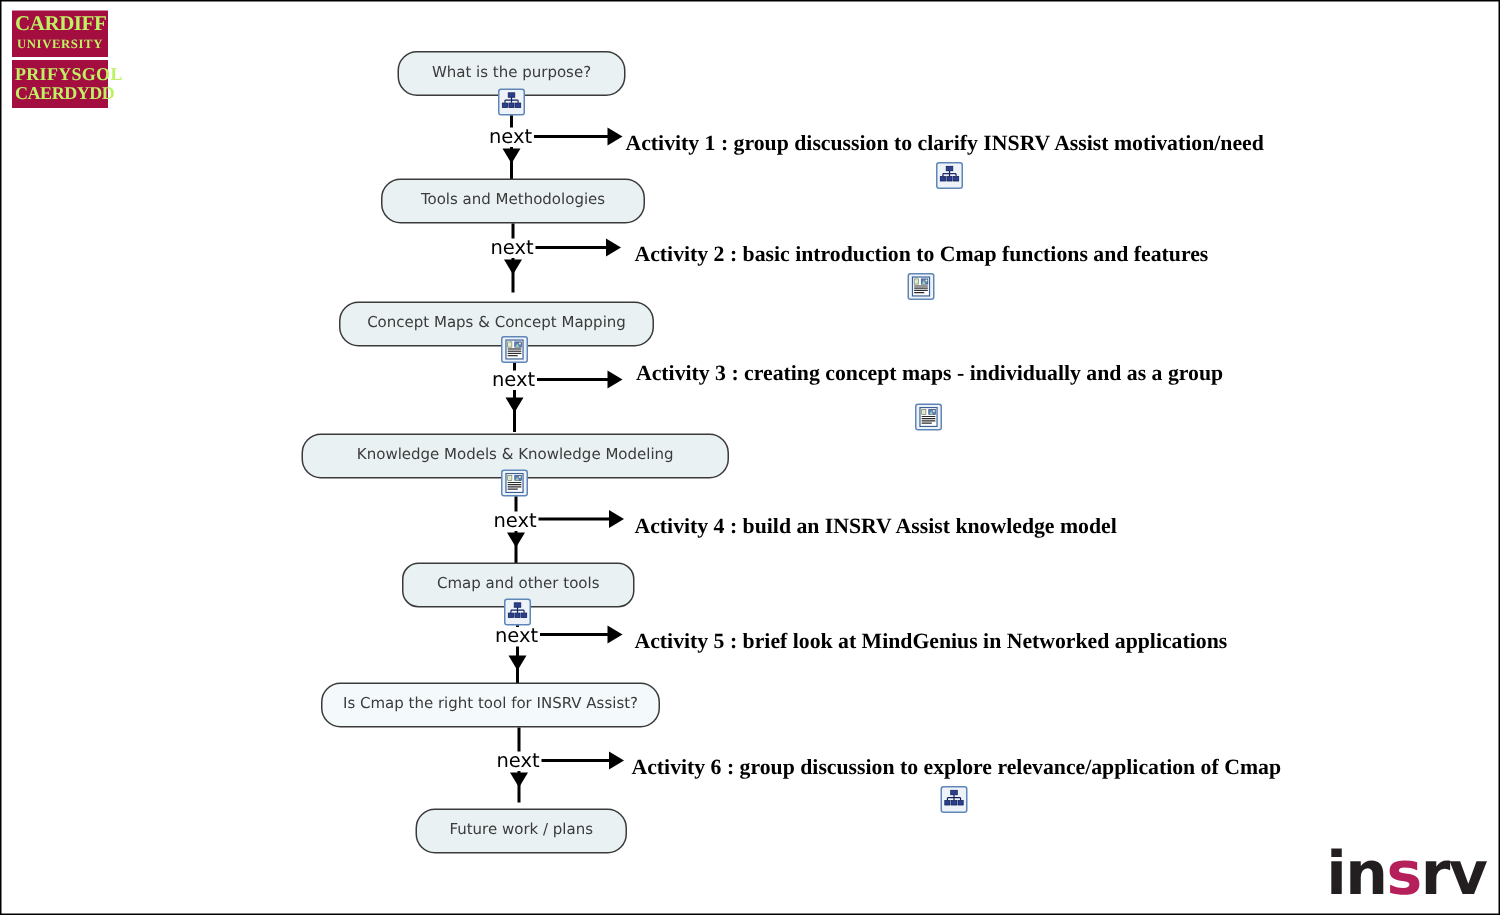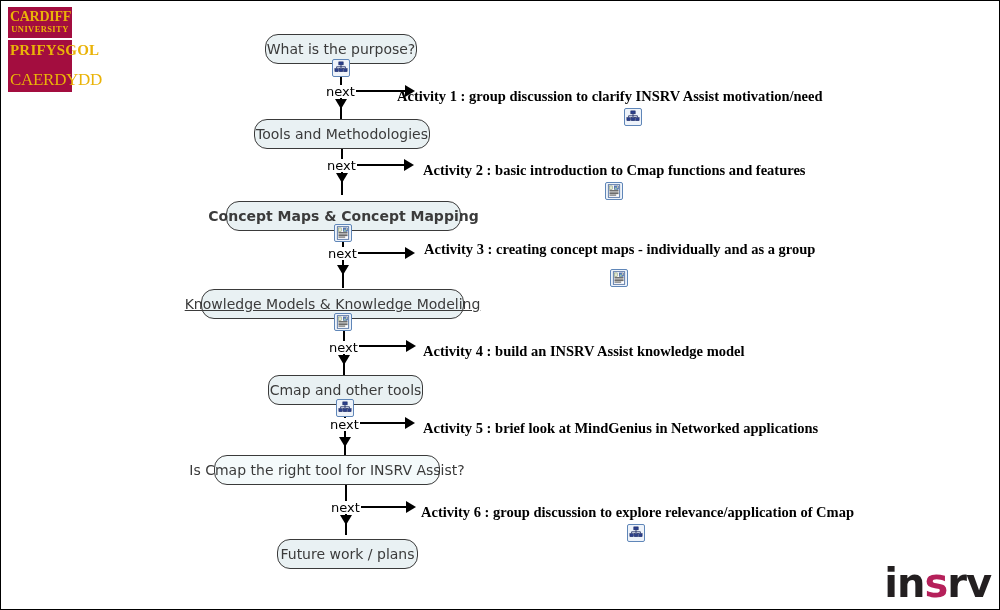--- a/index.html
+++ b/index.html
@@ -22,30 +22,30 @@
   .cardiff-logo {
     position: absolute;
     left: 7px; top: 6px;
     width: 64px;
     display: flex;
     flex-direction: column;
     gap: 2px;
   }
   .cardiff-box {
     background: #a30d3f;
-    color: #eab308;
+    color: #bef264;
     text-align: center;
     font-family: "Liberation Serif", serif;
     line-height: 1.0;
     padding: 3px 2px 4px 2px;
   }
   .cardiff-l1 { font-size: 14px; font-weight: bold; letter-spacing: -0.3px; }
   .cardiff-l2 { font-size: 8.5px; font-weight: bold; letter-spacing: 0.4px; margin-top: 1px;}
-  .cardiff-l3 { font-size: 15px; font-weight: bold; letter-spacing: 0.2px; }
-  .cardiff-l4 { font-size: 17px; font-weight: normal; letter-spacing: -0.3px; margin-top: 13px;}
+  .cardiff-l3 { font-size: 12px; font-weight: bold; letter-spacing: 0.2px; }
+  .cardiff-l4 { font-size: 12px; font-weight: bold; letter-spacing: -0.3px; margin-top: 1px;}
 
   
   .insrv-logo {
     position: absolute;
     right: 8px; bottom: 6px;
     font-family: "DejaVu Sans", sans-serif;
     font-size: 40px;
     font-weight: bold;
     letter-spacing: -1px;
     color: #231f20;
@@ -54,21 +54,21 @@
   .insrv-logo .accent { color: #b5205a; }
 
   
   .node {
     position: absolute;
     border: 1.4px solid #3a3a3a;
     border-radius: 13px;
     background: #e9f1f3;
     color: #3b3b3b;
     font-family: "DejaVu Sans", sans-serif;
-    font-size: 14px;
+    font-size: 10px;
     line-height: 1;
     display: flex;
     align-items: center;
     justify-content: center;
     white-space: nowrap;
     height: 30px;
     padding: 0 14px;
   }
   .node.pale { background: #f4fafb; }
 
@@ -165,21 +165,21 @@
       <rect x="11" y="8.8" width="4" height="3.4" fill="#2b3f8c" stroke="#12205a" stroke-width="0.6"></rect>
     </svg>
   </span>
 
   <div class="vline" style="left:339px; top:76px; height:46px;"></div>
   <div class="arrow-down" style="left:334px; top:98px;"></div>
   <div class="hline" style="left:355px; top:89px; width:52px;"></div>
   <div class="arrow-right" style="left:404px; top:84px;"></div>
   <div class="link-label" style="left:325px; top:84px;">next</div>
 
-  <div class="activity" style="left:396px; top:88px;">Activity 1 : group discussion to clarify INSRV Assist motivation/need</div>
+  <div class="activity" style="left:416px; top:88px;">Activity 1 : group discussion to clarify INSRV Assist motivation/need</div>
   <span class="res-icon" style="left:623px; top:107px;">
     <svg viewBox="0 0 16 16" aria-hidden="true">
       <rect x="5.5" y="1" width="5" height="3.4" fill="#2b3f8c" stroke="#12205a" stroke-width="0.6"></rect>
       <line x1="8" y1="4.4" x2="8" y2="6.6" stroke="#12205a" stroke-width="0.9"></line>
       <line x1="3" y1="6.6" x2="13" y2="6.6" stroke="#12205a" stroke-width="0.9"></line>
       <line x1="3" y1="6.6" x2="3" y2="8.6" stroke="#12205a" stroke-width="0.9"></line>
       <line x1="8" y1="6.6" x2="8" y2="8.6" stroke="#12205a" stroke-width="0.9"></line>
       <line x1="13" y1="6.6" x2="13" y2="8.6" stroke="#12205a" stroke-width="0.9"></line>
       <rect x="1" y="8.8" width="4" height="3.4" fill="#2b3f8c" stroke="#12205a" stroke-width="0.6"></rect>
       <rect x="6" y="8.8" width="4" height="3.4" fill="#2b3f8c" stroke="#12205a" stroke-width="0.6"></rect>
@@ -205,21 +205,21 @@
       <rect x="8.2" y="2.2" width="5" height="4" fill="#5c7fc4" stroke="#2c4a80" stroke-width="0.5"></rect>
       <polygon points="8.6,6.0 10.2,3.5 11.4,6.0" fill="#9fd4a0"></polygon>
       <circle cx="12.1" cy="3.4" r="0.8" fill="#ffe9a0"></circle>
       <line x1="2.8" y1="7.6" x2="13.2" y2="7.6" stroke="#2a2a2a" stroke-width="0.9"></line>
       <line x1="2.8" y1="9.3" x2="13.2" y2="9.3" stroke="#2a2a2a" stroke-width="0.9"></line>
       <line x1="2.8" y1="11.0" x2="13.2" y2="11.0" stroke="#2a2a2a" stroke-width="0.9"></line>
       <line x1="2.8" y1="12.7" x2="10.5" y2="12.7" stroke="#2a2a2a" stroke-width="0.9"></line>
     </svg>
   </span>
 
-  <div class="node" style="left:225px; top:200px; width:235px;font-weight:bold;">
+  <div class="node" style="left:225px; top:200px; width:210px;">
     <span>Concept Maps &amp; Concept Mapping</span>
   </div>
   <span class="res-icon" style="left:333px; top:223px;">
     <svg viewBox="0 0 16 16" aria-hidden="true">
       <rect x="1.5" y="0.8" width="13" height="14.4" fill="#ffffff" stroke="#3b5f96" stroke-width="0.9"></rect>
       <rect x="2.8" y="2.2" width="3.2" height="4" fill="#dfe8d0" stroke="#6b7a55" stroke-width="0.5"></rect>
       <rect x="8.2" y="2.2" width="5" height="4" fill="#5c7fc4" stroke="#2c4a80" stroke-width="0.5"></rect>
       <polygon points="8.6,6.0 10.2,3.5 11.4,6.0" fill="#9fd4a0"></polygon>
       <circle cx="12.1" cy="3.4" r="0.8" fill="#ffe9a0"></circle>
       <line x1="2.8" y1="7.6" x2="13.2" y2="7.6" stroke="#2a2a2a" stroke-width="0.9"></line>
@@ -243,21 +243,21 @@
       <rect x="8.2" y="2.2" width="5" height="4" fill="#5c7fc4" stroke="#2c4a80" stroke-width="0.5"></rect>
       <polygon points="8.6,6.0 10.2,3.5 11.4,6.0" fill="#9fd4a0"></polygon>
       <circle cx="12.1" cy="3.4" r="0.8" fill="#ffe9a0"></circle>
       <line x1="2.8" y1="7.6" x2="13.2" y2="7.6" stroke="#2a2a2a" stroke-width="0.9"></line>
       <line x1="2.8" y1="9.3" x2="13.2" y2="9.3" stroke="#2a2a2a" stroke-width="0.9"></line>
       <line x1="2.8" y1="11.0" x2="13.2" y2="11.0" stroke="#2a2a2a" stroke-width="0.9"></line>
       <line x1="2.8" y1="12.7" x2="10.5" y2="12.7" stroke="#2a2a2a" stroke-width="0.9"></line>
     </svg>
   </span>
 
-  <div class="node" style="left:200px; top:288px; width:263px;text-decoration:underline;">
+  <div class="node" style="left:200px; top:288px; width:285px;">
     <span>Knowledge Models &amp; Knowledge Modeling</span>
   </div>
   <span class="res-icon" style="left:333px; top:312px;">
     <svg viewBox="0 0 16 16" aria-hidden="true">
       <rect x="1.5" y="0.8" width="13" height="14.4" fill="#ffffff" stroke="#3b5f96" stroke-width="0.9"></rect>
       <rect x="2.8" y="2.2" width="3.2" height="4" fill="#dfe8d0" stroke="#6b7a55" stroke-width="0.5"></rect>
       <rect x="8.2" y="2.2" width="5" height="4" fill="#5c7fc4" stroke="#2c4a80" stroke-width="0.5"></rect>
       <polygon points="8.6,6.0 10.2,3.5 11.4,6.0" fill="#9fd4a0"></polygon>
       <circle cx="12.1" cy="3.4" r="0.8" fill="#ffe9a0"></circle>
       <line x1="2.8" y1="7.6" x2="13.2" y2="7.6" stroke="#2a2a2a" stroke-width="0.9"></line>

